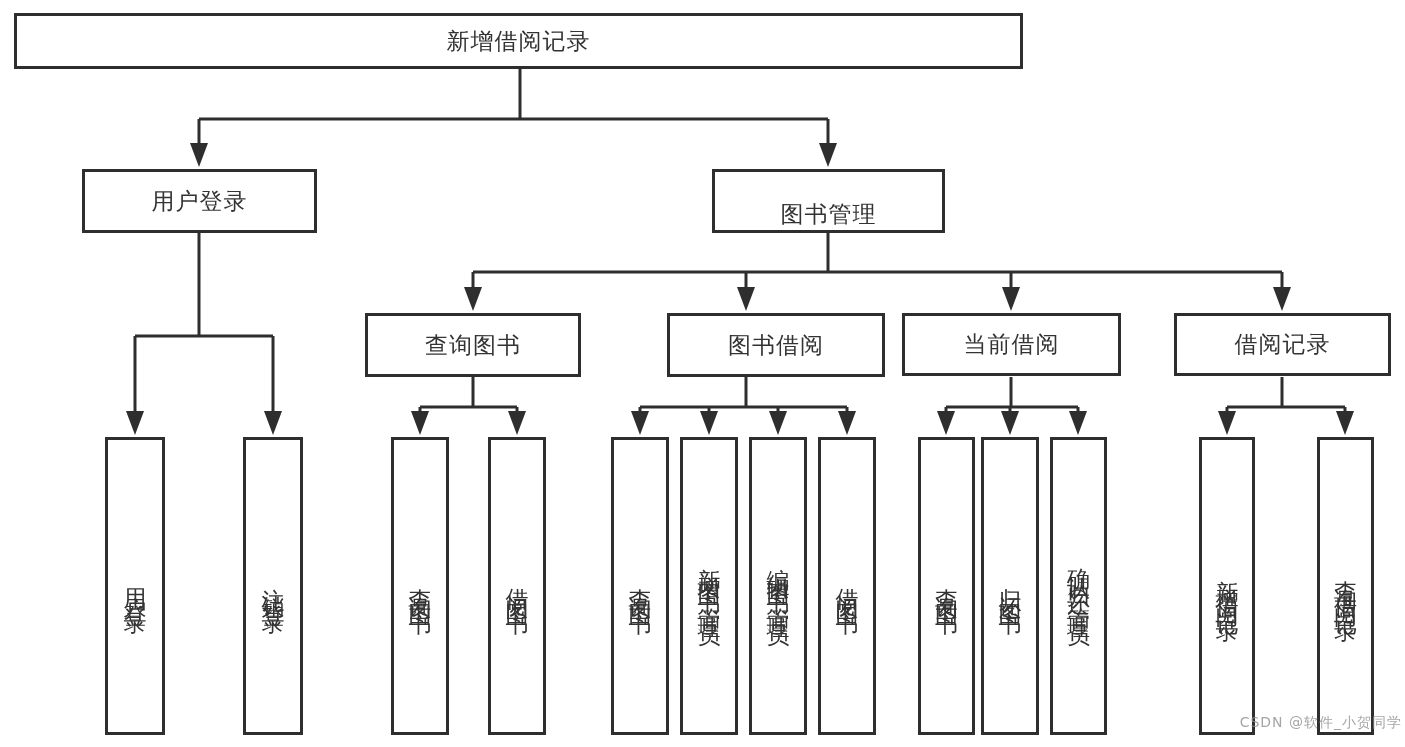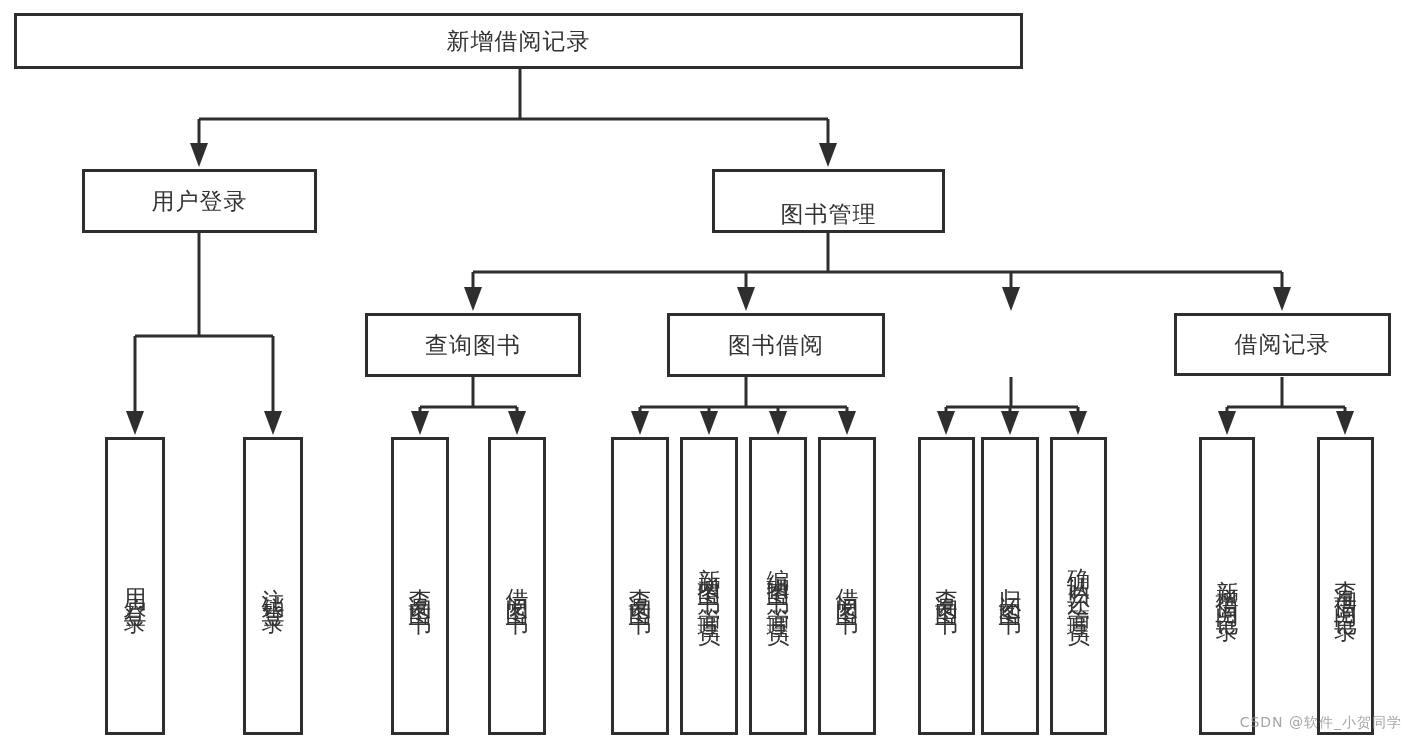--- a/index.html
+++ b/index.html
@@ -151,20 +151,23 @@
   <div class="box" id="n-book-mgmt-group">
     <span>图书管理</span>
   </div>
 
   <div class="box" id="n-new-book-rec">
     <span>查询图书</span>
   </div>
   <div class="box" id="n-book-borrow">
     <span>图书借阅</span>
   </div>
+  <div class="box" id="n-current-borrow">
+    <span>当前借阅</span>
+  </div>
   <div class="box" id="n-borrow-records">
     <span>借阅记录</span>
   </div>
 
   <div class="leaf" id="l-user-login">
     <span class="vtext">用户登录</span>
   </div>
   <div class="leaf" id="l-logout">
     <span class="vtext">注销登录</span>
   </div>

